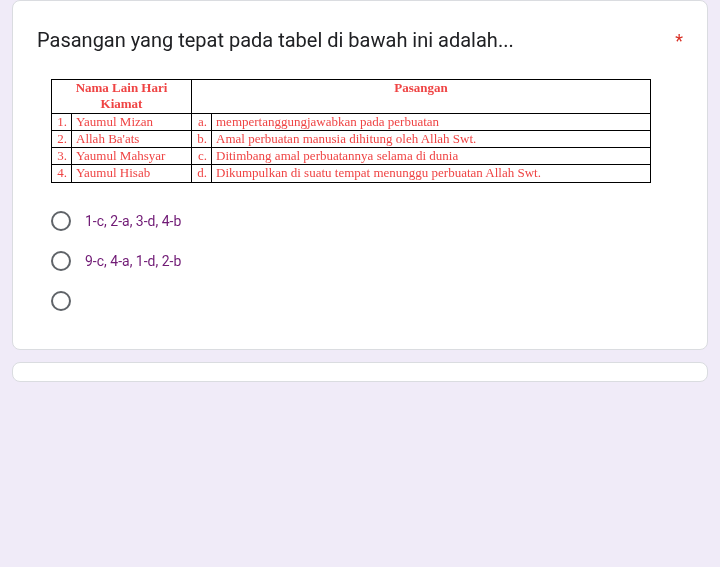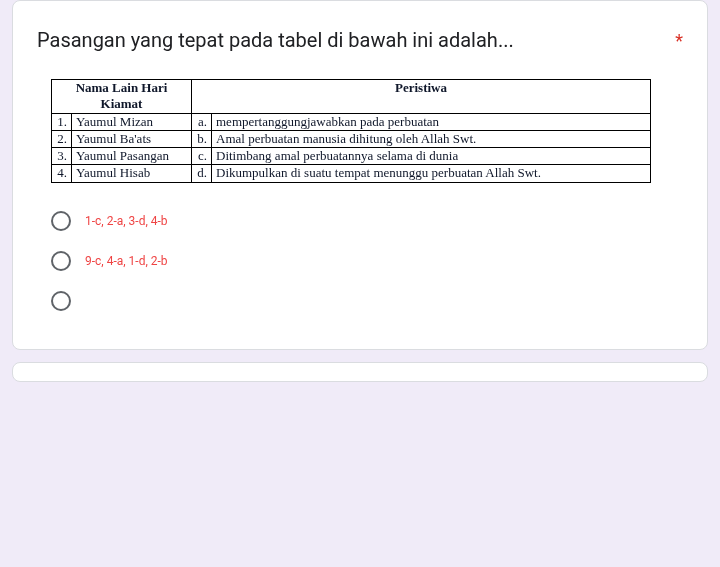--- a/index.html
+++ b/index.html
@@ -35,21 +35,21 @@
     margin-left: 12px;
     line-height: 1.5;
   }
   .table-wrap {
     margin: 24px 0 18px 14px;
   }
   table {
     border-collapse: collapse;
     font-family: "Times New Roman", serif;
     font-size: 13px;
-    color: #0f172a;
+    color: #ef4444;
     width: 600px;
     margin-top: 7px;
   }
   table td, table th {
     border: 1px solid #000;
     padding: 0 4px;
     vertical-align: top;
     line-height: 1.25;
   }
   table th {
@@ -70,22 +70,22 @@
   }
   .radio {
     width: 20px;
     height: 20px;
     border: 2px solid #5f6368;
     border-radius: 50%;
     margin-right: 14px;
     flex-shrink: 0;
   }
   .option-label {
-    font-size: 12px;
-    color: #ef4444;
+    font-size: 14px;
+    color: #701a75;
   }
   .next-card {
     background: #fff;
     border-radius: 8px;
     margin: 0 12px;
     border: 1px solid #dadce0;
     height: 20px;
   }
 </style>
 </head>
@@ -95,37 +95,37 @@
   <div class="question-row">
     <div class="question-text">Pasangan yang tepat pada tabel di bawah ini adalah...</div>
     <div class="required">*</div>
   </div>
 
   <div class="table-wrap">
     <table>
       <tbody>
           <tr>
         <th colspan="2">Nama Lain Hari Kiamat</th>
-        <th colspan="2">Peristiwa</th>
+        <th colspan="2">Pasangan</th>
       </tr>
       <tr>
         <td class="col-num">1.</td>
         <td class="col-name">Yaumul Mizan</td>
         <td class="col-let">a.</td>
         <td>mempertanggungjawabkan pada perbuatan</td>
       </tr>
       <tr>
         <td class="col-num">2.</td>
-        <td class="col-name">Yaumul Ba'ats</td>
+        <td class="col-name">Allah Ba'ats</td>
         <td class="col-let">b.</td>
         <td>Amal perbuatan manusia dihitung oleh Allah Swt.</td>
       </tr>
       <tr>
         <td class="col-num">3.</td>
-        <td class="col-name">Yaumul Pasangan</td>
+        <td class="col-name">Yaumul Mahsyar</td>
         <td class="col-let">c.</td>
         <td>Ditimbang amal perbuatannya selama di dunia</td>
       </tr>
       <tr>
         <td class="col-num">4.</td>
         <td class="col-name">Yaumul Hisab</td>
         <td class="col-let">d.</td>
         <td>Dikumpulkan di suatu tempat menunggu perbuatan Allah Swt.</td>
       </tr>
     </tbody>

